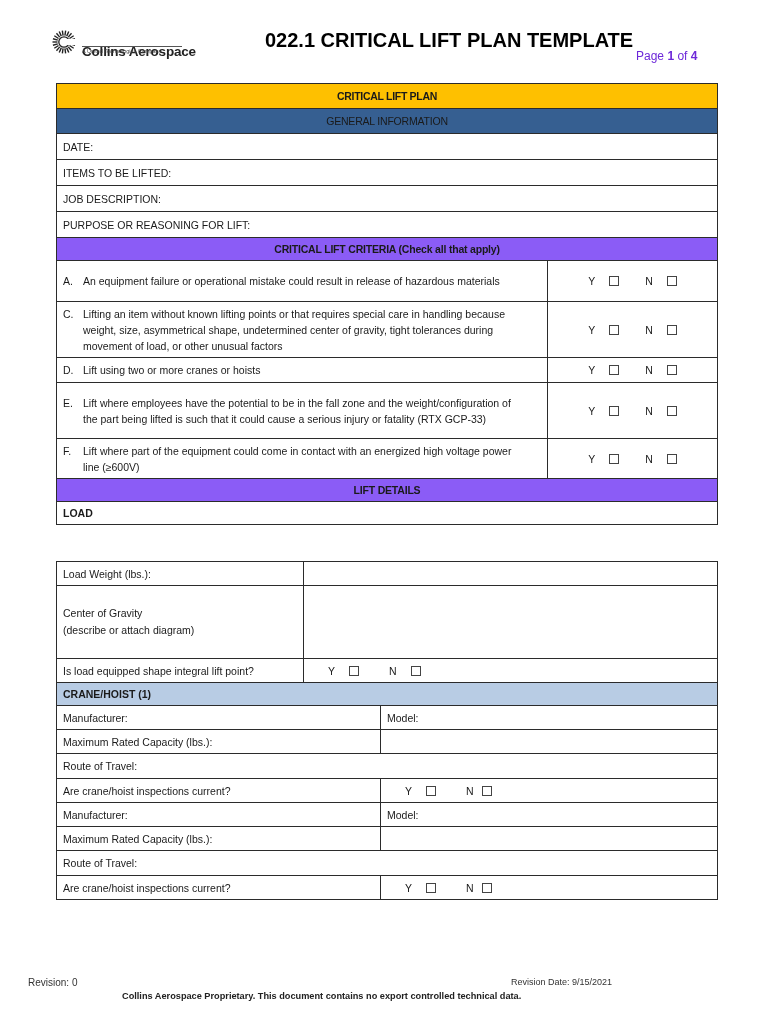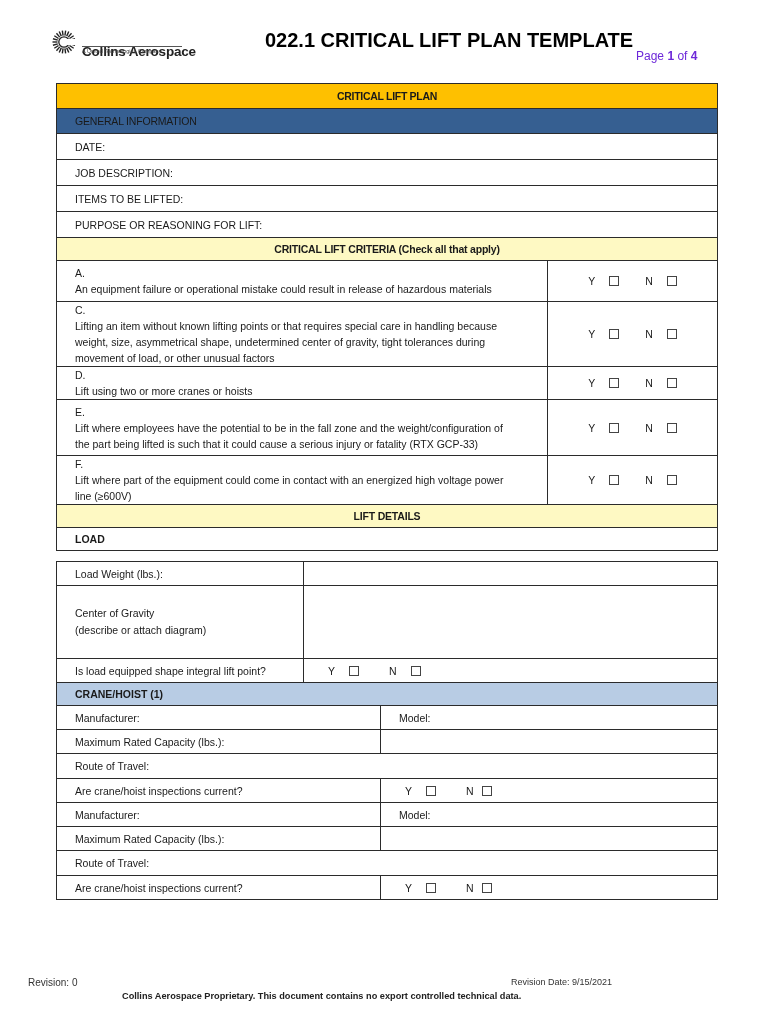--- a/index.html
+++ b/index.html
@@ -12,29 +12,29 @@
                letter-spacing: -0.2px; color: #222; white-space: nowrap; }
   .logo-rule { position: absolute; left: 32px; top: 18px; width: 100px; height: 1px; background: #555; }
   .logo-sub { position: absolute; left: 32px; top: 20px; font-size: 5.5px; color: #444; white-space: nowrap; }
 
   .doc-title { position: absolute; left: 265px; top: 29px; font-weight: bold; font-size: 20px;
                color: #000000; white-space: nowrap; }
   .page-indicator { position: absolute; left: 636px; top: 49px; font-size: 12px; color: #6d28d9; white-space: nowrap; }
   .page-indicator b { font-weight: bold; }
 
   table.form { position: absolute; left: 56px; width: 661px; border-collapse: collapse; table-layout: fixed; }
-  table.form td { border: 1px solid #2b2b2b; padding: 0 18px; font-size: 10.5px; color: #1a1a1a;
+  table.form td { border: 1px solid #2b2b2b; padding: 0 6px; font-size: 10.5px; color: #1a1a1a;
                   vertical-align: middle; }
   .narrow { font-family: "Liberation Sans Narrow", "Liberation Sans", sans-serif; }
 
   .band-yellow td { background: #fec000; text-align: center; font-weight: bold; font-size: 13px;
                     height: 24px; color: #111; letter-spacing: -0.3px; }
-  .band-blue td { background: #365f91; color: #ffffff; height: 24px; font-size: 13px;
+  .band-blue td { background: #365f91; color: #ffffff; text-align: center; height: 24px; font-size: 13px;
                   letter-spacing: -0.2px; }
-  .band-blue-sm td { background: #fef9c3; color: #ffffff; text-align: center; height: 22px;
+  .band-blue-sm td { background: #8b5cf6; color: #ffffff; text-align: center; height: 22px;
                      font-size: 10.5px; font-weight: bold; letter-spacing: -0.2px; }
   .band-light td { background: #b8cce4; font-weight: bold; font-size: 12px; height: 22px; color: #111;
                    padding-left: 6px; }
   .label-row td { height: 25px; }
   .load-head td { font-weight: bold; font-size: 12.5px; height: 22px; padding-left: 2px; }
   .crit td { font-size: 10.5px; line-height: 16px; }
   .crit .letter { width: 20px; display: inline-block; vertical-align: top; }
   .crit .text { display: inline-block; width: 440px; vertical-align: top; }
   .yn { text-align: center; white-space: nowrap; font-size: 10.5px; }
   .yn span { display: inline-block; }
@@ -106,24 +106,24 @@
       <tr class="band-yellow">
     <td colspan="2">CRITICAL LIFT PLAN</td>
   </tr>
   <tr class="band-blue">
     <td colspan="2">GENERAL INFORMATION</td>
   </tr>
   <tr class="label-row">
     <td colspan="2"><span>DATE:</span></td>
   </tr>
   <tr class="label-row">
+    <td colspan="2"><span>ITEMS TO BE LIFTED:</span></td>
+  </tr>
+  <tr class="label-row">
     <td colspan="2"><span>JOB DESCRIPTION:</span></td>
-  </tr>
-  <tr class="label-row">
-    <td colspan="2"><span>ITEMS TO BE LIFTED:</span></td>
   </tr>
   <tr class="label-row">
     <td colspan="2"><span>PURPOSE OR REASONING FOR LIFT:</span></td>
   </tr>
   <tr class="band-blue-sm">
     <td colspan="2">CRITICAL LIFT CRITERIA (Check all that apply)</td>
   </tr>
 
   <tr class="crit" style="height:41px">
     <td><span class="letter">A.</span><span class="text">An equipment failure or operational mistake could result in release of hazardous materials</span></td>

